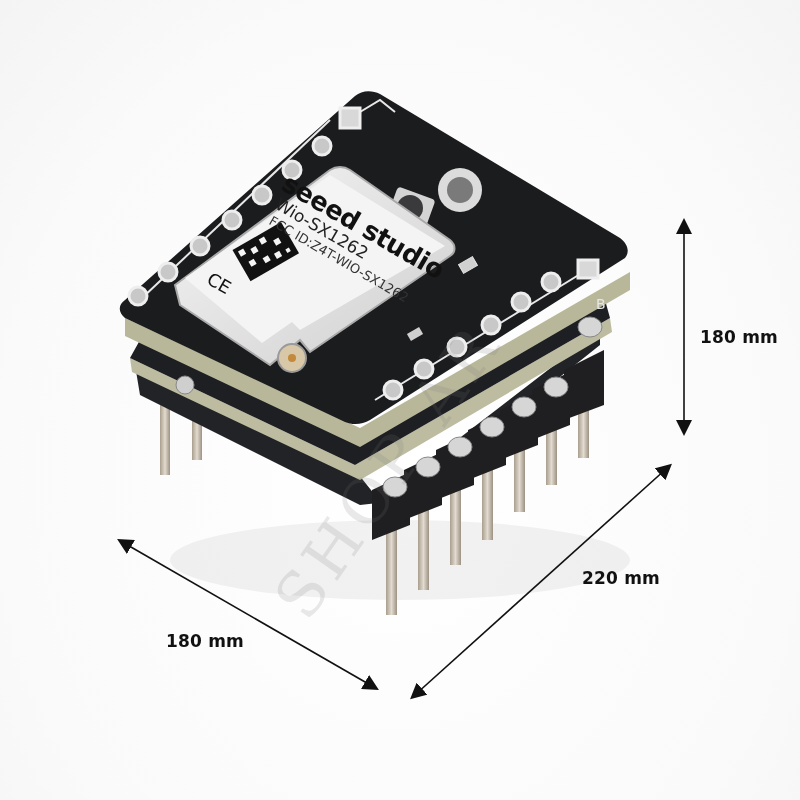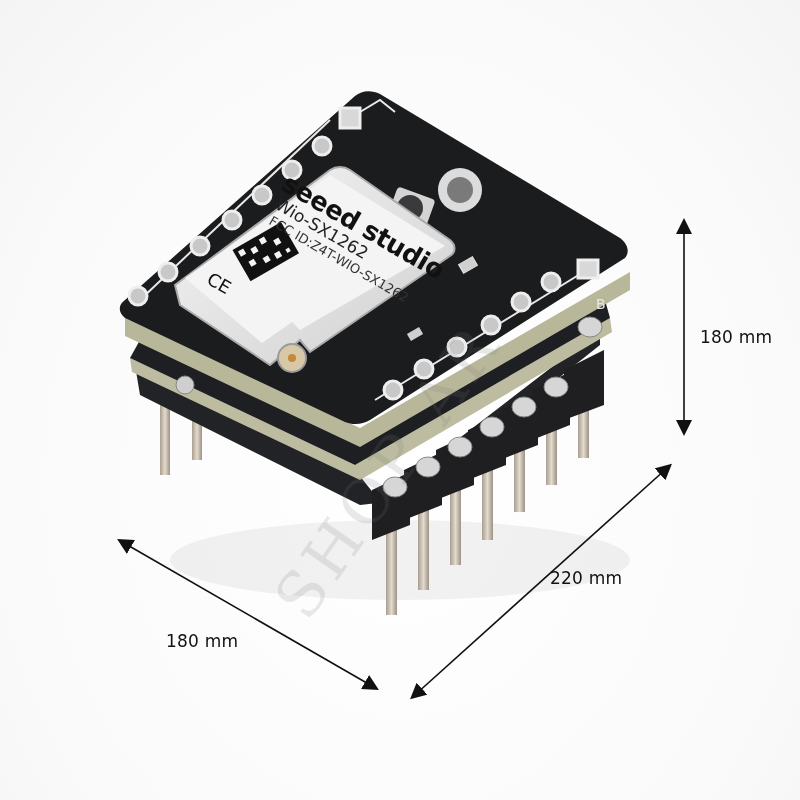--- a/index.html
+++ b/index.html
@@ -1,23 +1,23 @@
 <!DOCTYPE html>
 <html><head>
 <meta charset="utf-8">
 <style>
   html, body { margin: 0; padding: 0; background: #ffffff; }
   body { width: 800px; height: 800px; position: relative; overflow: hidden;
          font-family: "DejaVu Sans", "Liberation Sans", sans-serif; }
   .stage { position: absolute; left: 0; top: 0; width: 800px; height: 800px;
            background: radial-gradient(ellipse at 50% 60%, #ffffff 0%, #fafafa 70%, #f4f4f4 100%); }
   svg.scene { position: absolute; left: 0; top: 0; }
-  .dim-label { position: absolute; font-size: 17px; font-weight: 400; color: #111111; letter-spacing: 0.2px; }
+  .dim-label { position: absolute; font-size: 17px; font-weight: 700; color: #111111; letter-spacing: 0.2px; }
   #dim-height { left: 700px; top: 327px; }
-  #dim-width { left: 550px; top: 568px; }
+  #dim-width { left: 582px; top: 568px; }
   #dim-depth { left: 166px; top: 631px; }
   .watermark { position: absolute; font-family: "DejaVu Serif", serif; font-size: 62px; color: rgba(120,120,120,0.16);
                transform-origin: left top; letter-spacing: 6px; white-space: nowrap; }
   #wm { left: 260px; top: 590px; transform: rotate(-55deg); }
 </style>
 </head>
 <body>
 
 <div class="stage">
 

